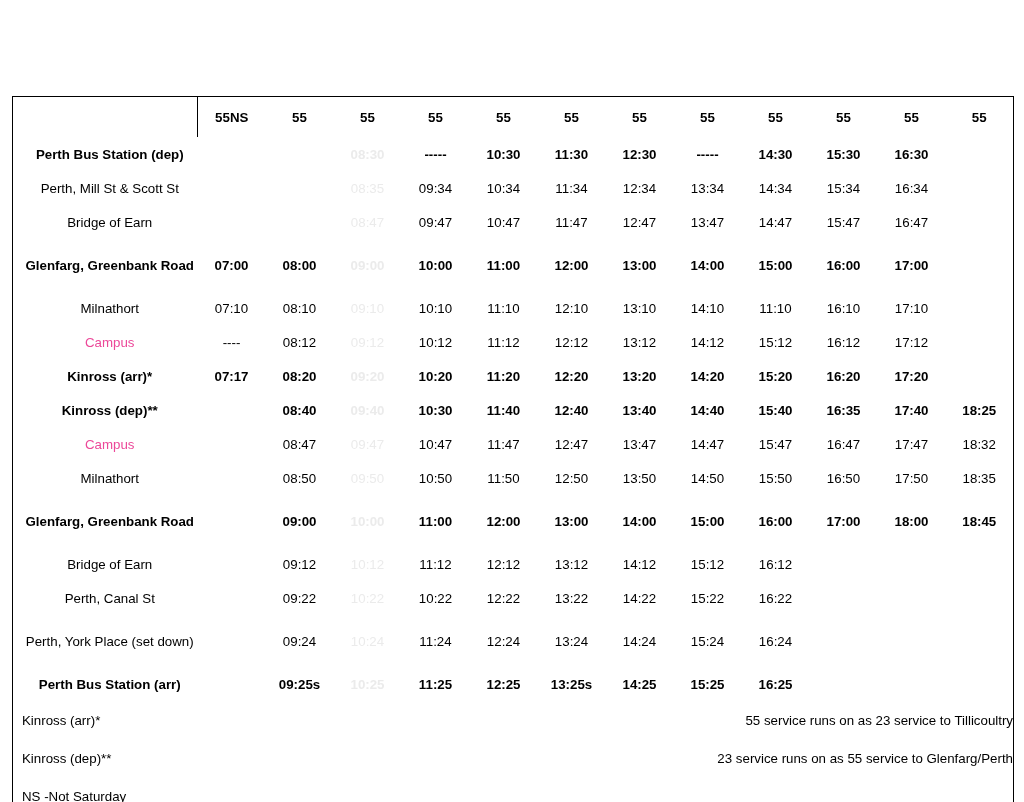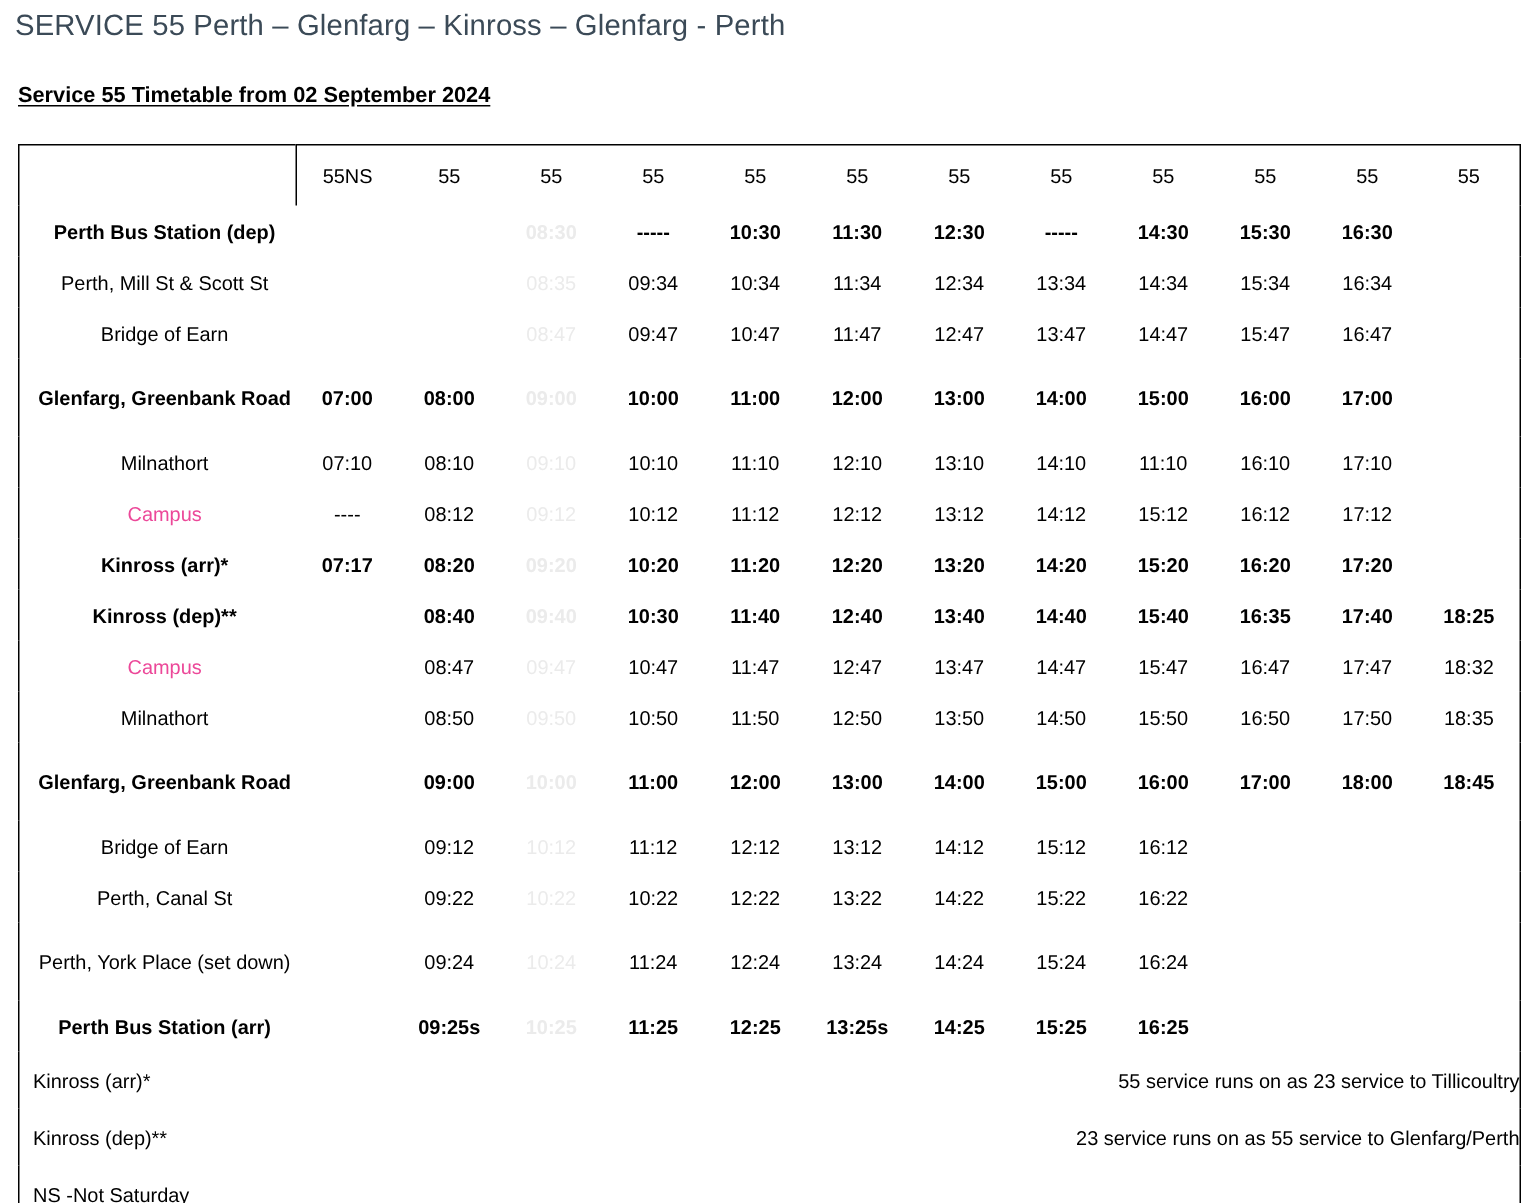--- a/index.html
+++ b/index.html
@@ -59,21 +59,21 @@
   
   table.tt {
     border-left: 1.6px solid #000;
     border-right: 1.6px solid #000;
     border-top: 1.6px solid #000;
     border-bottom: 1.6px solid #000;
   }
   .hdr-row > * {
     border-bottom: 1.6px solid #000;
     height: 30px;
-    font-weight: normal;
+    font-weight: bold;
     font-size: 13.6px;
     text-align: center;
     margin-top: 19px;
   }
   .stopcell {
     border-right: 1.2px solid #000;
     text-align: center;
     padding: 5px 0 5px 9px !important;
     line-height: 17px;
   }
@@ -112,22 +112,20 @@
   .note-right {
     text-align: right;
     padding-left: 10px !important;
   }
 </style>
 </head>
 <body>
 
 <div class="page">
 
-  <div class="doc-title">SERVICE 55  Perth – Glenfarg – Kinross – Glenfarg - Perth</div>
-  <div class="doc-subtitle">Service 55 Timetable from 02 September 2024</div>
 
   <div class="table-wrap">
     <table class="tt">
       <colgroup>
         <col style="width:185px">
         <col style="width:68px">
           <col style="width:68px">
           <col style="width:68px">
         <col style="width:68px">
           <col style="width:68px">

